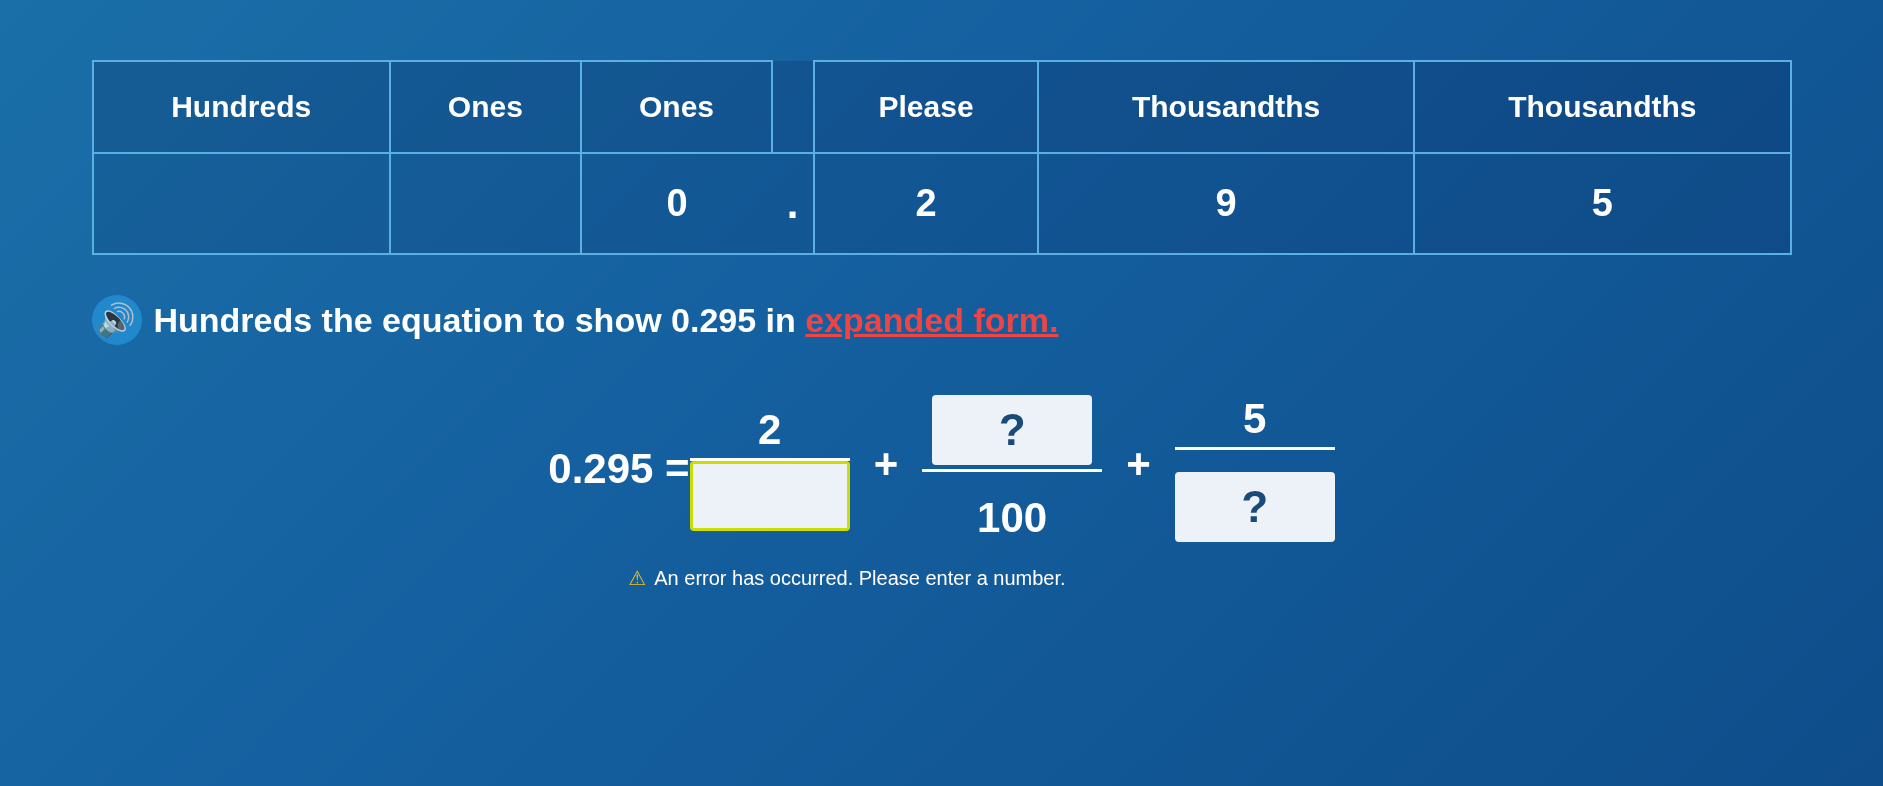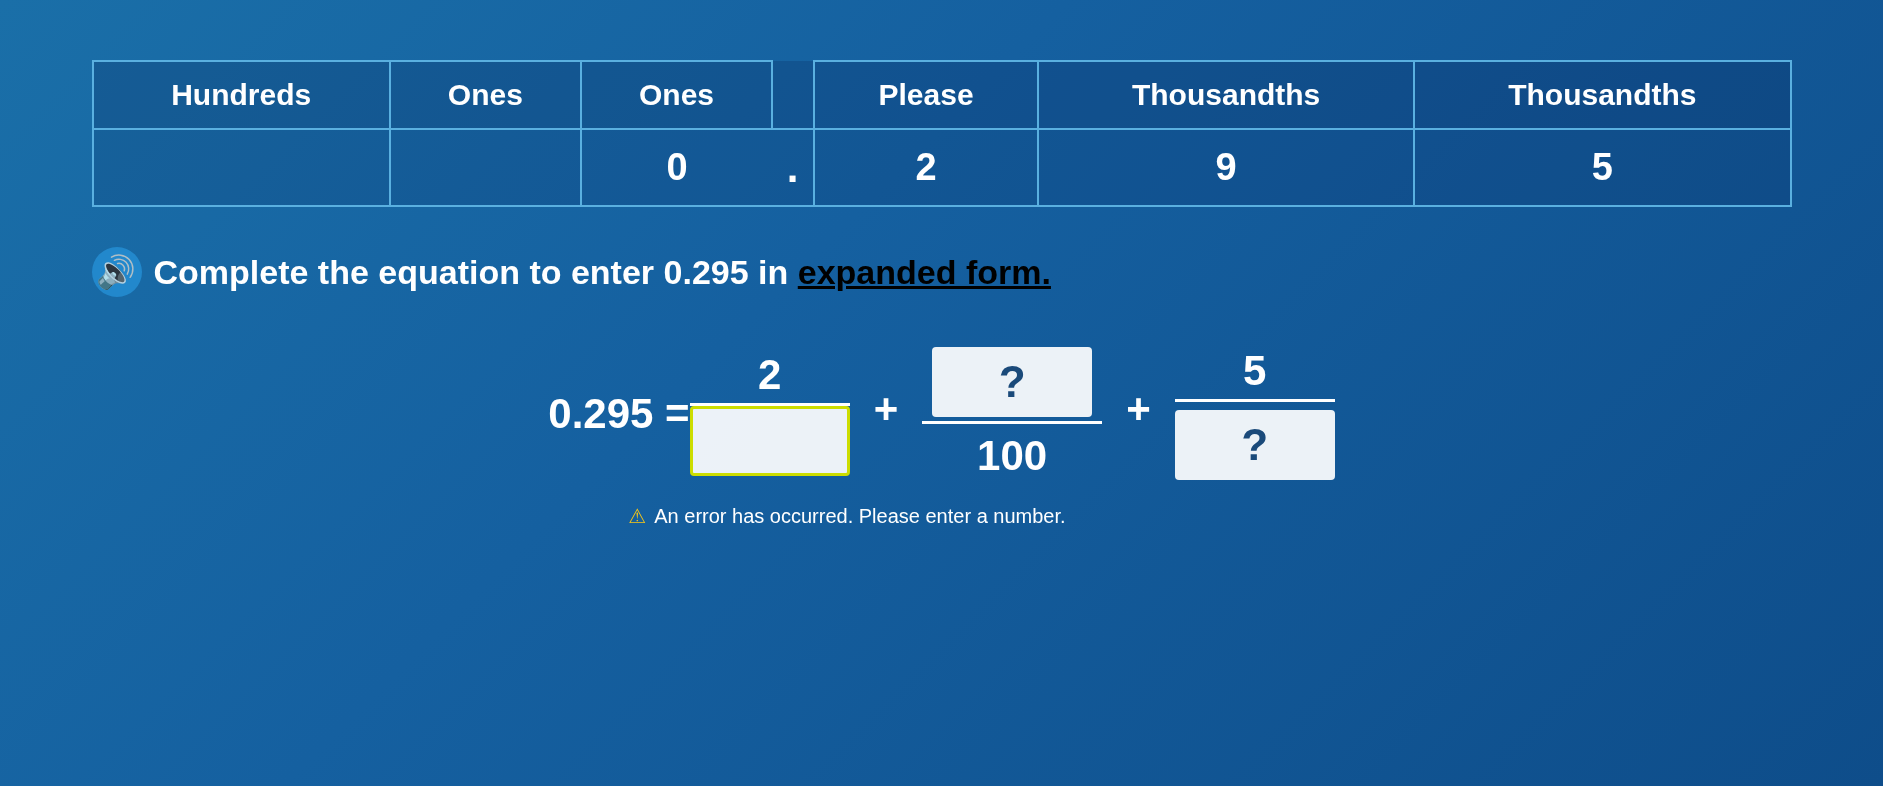--- a/index.html
+++ b/index.html
@@ -24,21 +24,21 @@
       margin-bottom: 40px;
     }
 
     .place-value-table th,
     .place-value-table td {
       border: 2px solid #5ab0e0;
       text-align: center;
       font-weight: bold;
       font-size: 32px;
       color: white;
-      padding: 16px 20px;
+      padding: 28px 20px;
     }
 
     .place-value-table th {
       font-size: 30px;
       background: rgba(0,0,50,0.15);
     }
 
     .place-value-table td {
       font-size: 38px;
       background: rgba(0,0,50,0.1);
@@ -75,21 +75,21 @@
       border-radius: 50%;
       width: 50px;
       height: 50px;
       display: flex;
       align-items: center;
       justify-content: center;
       flex-shrink: 0;
     }
 
     .instruction .highlight {
-      color: #000000;
+      color: #ef4444;
       text-decoration: underline;
     }
 
     
     .equation-area {
       display: flex;
       align-items: center;
       gap: 0px;
       font-size: 40px;
       font-weight: bold;
@@ -119,21 +119,21 @@
     .fraction .frac-line {
       width: 100%;
       height: 3px;
       background: white;
       min-width: 160px;
     }
 
     .fraction .denominator {
       font-size: 42px;
       font-weight: bold;
-      padding-top: 8px;
+      padding-top: 22px;
       text-align: center;
     }
 
     
     .input-box {
       background: rgba(255,255,255,0.92);
       border: 3px solid #ccdd00;
       border-radius: 4px;
       width: 160px;
       height: 70px;
@@ -207,21 +207,21 @@
       <td>5</td>
     </tr>
   </tbody>
 </table>
 
 <div class="instruction">
   <div class="speaker-icon">
     <span>🔊</span>
   </div>
   <span>
-    <span>Complete the equation to enter</span>&nbsp;<span>0.295</span>&nbsp;<span>in</span>&nbsp;<span class="highlight">expanded form.</span>
+    <span>Hundreds the equation to show</span>&nbsp;<span>0.295</span>&nbsp;<span>in</span>&nbsp;<span class="highlight">expanded form.</span>
   </span>
 </div>
 
 <div style="position: relative;">
   <div class="equation-area">
 
     <span class="eq-label">0.295 =</span>
 
     <div class="fraction">
       <div class="numerator">2</div>

